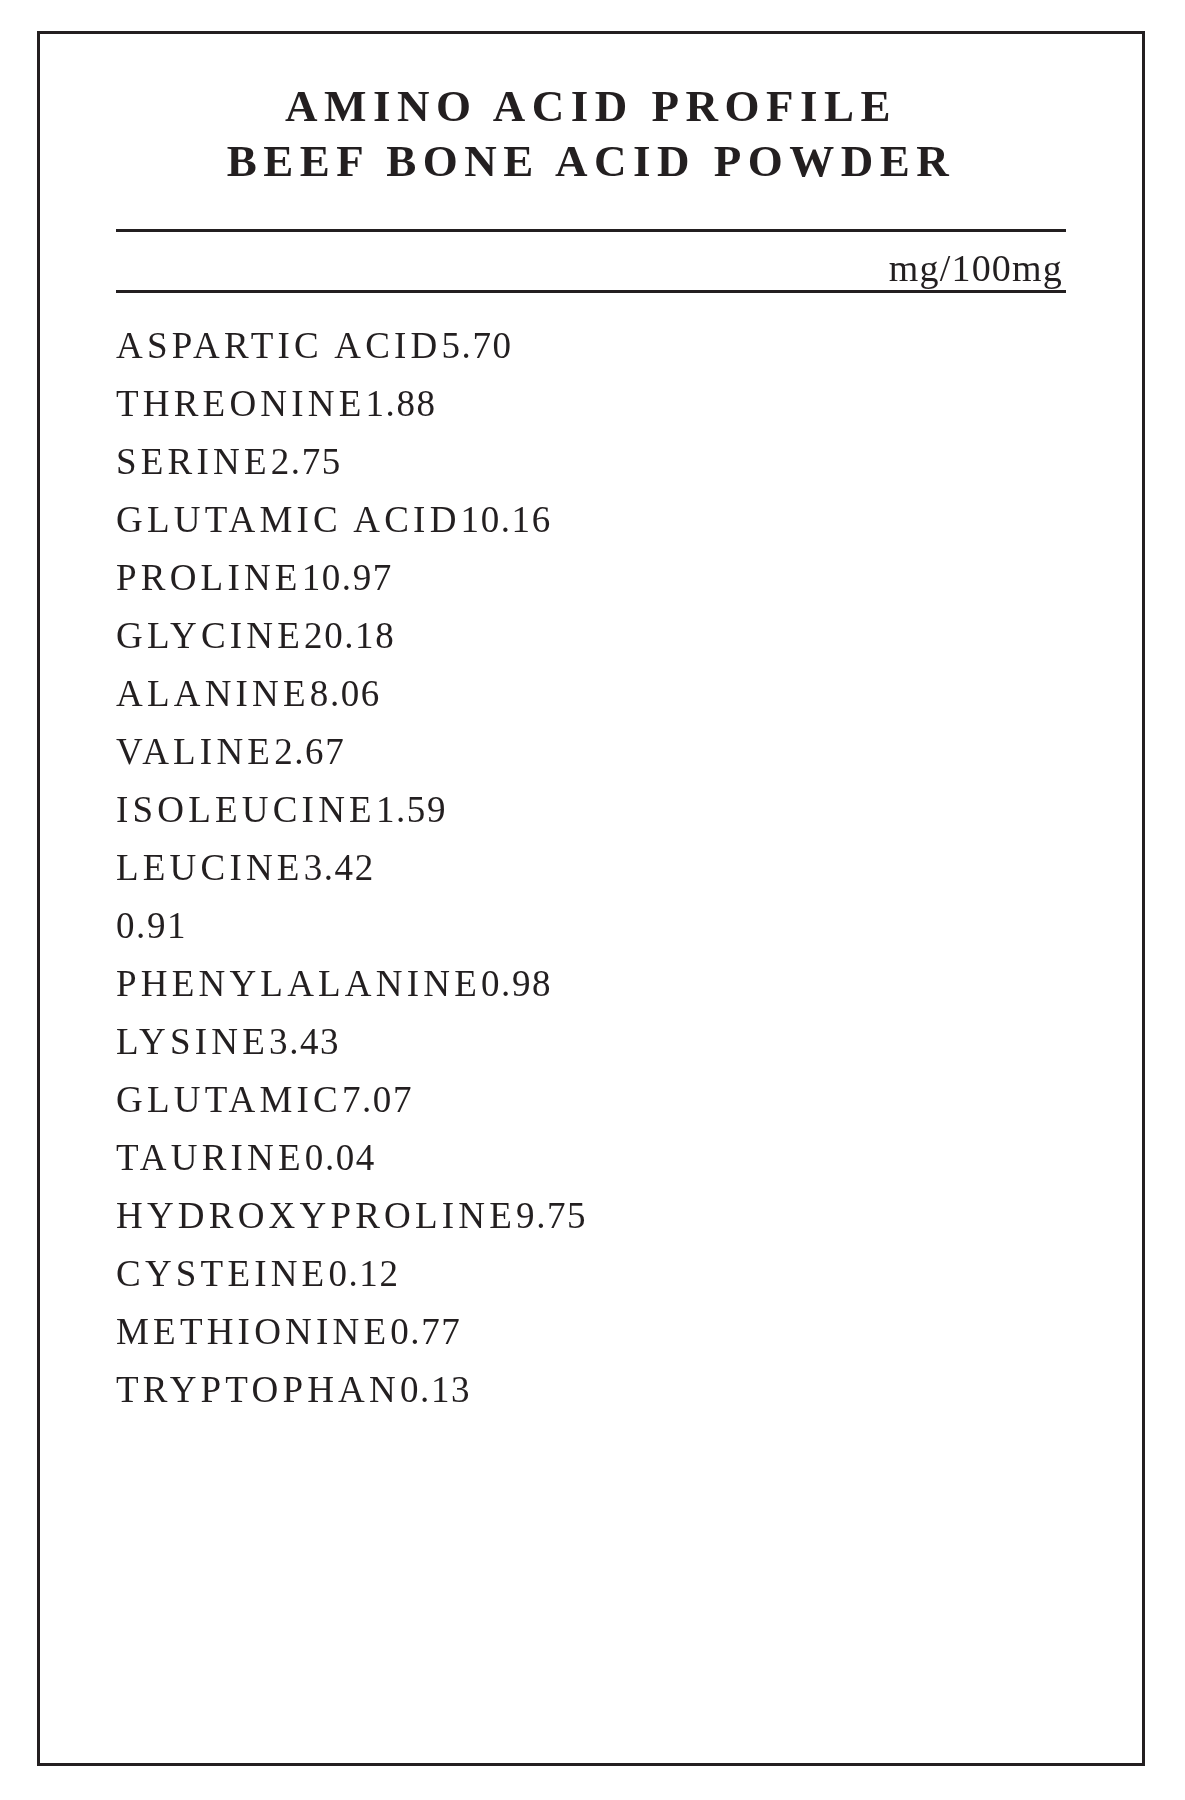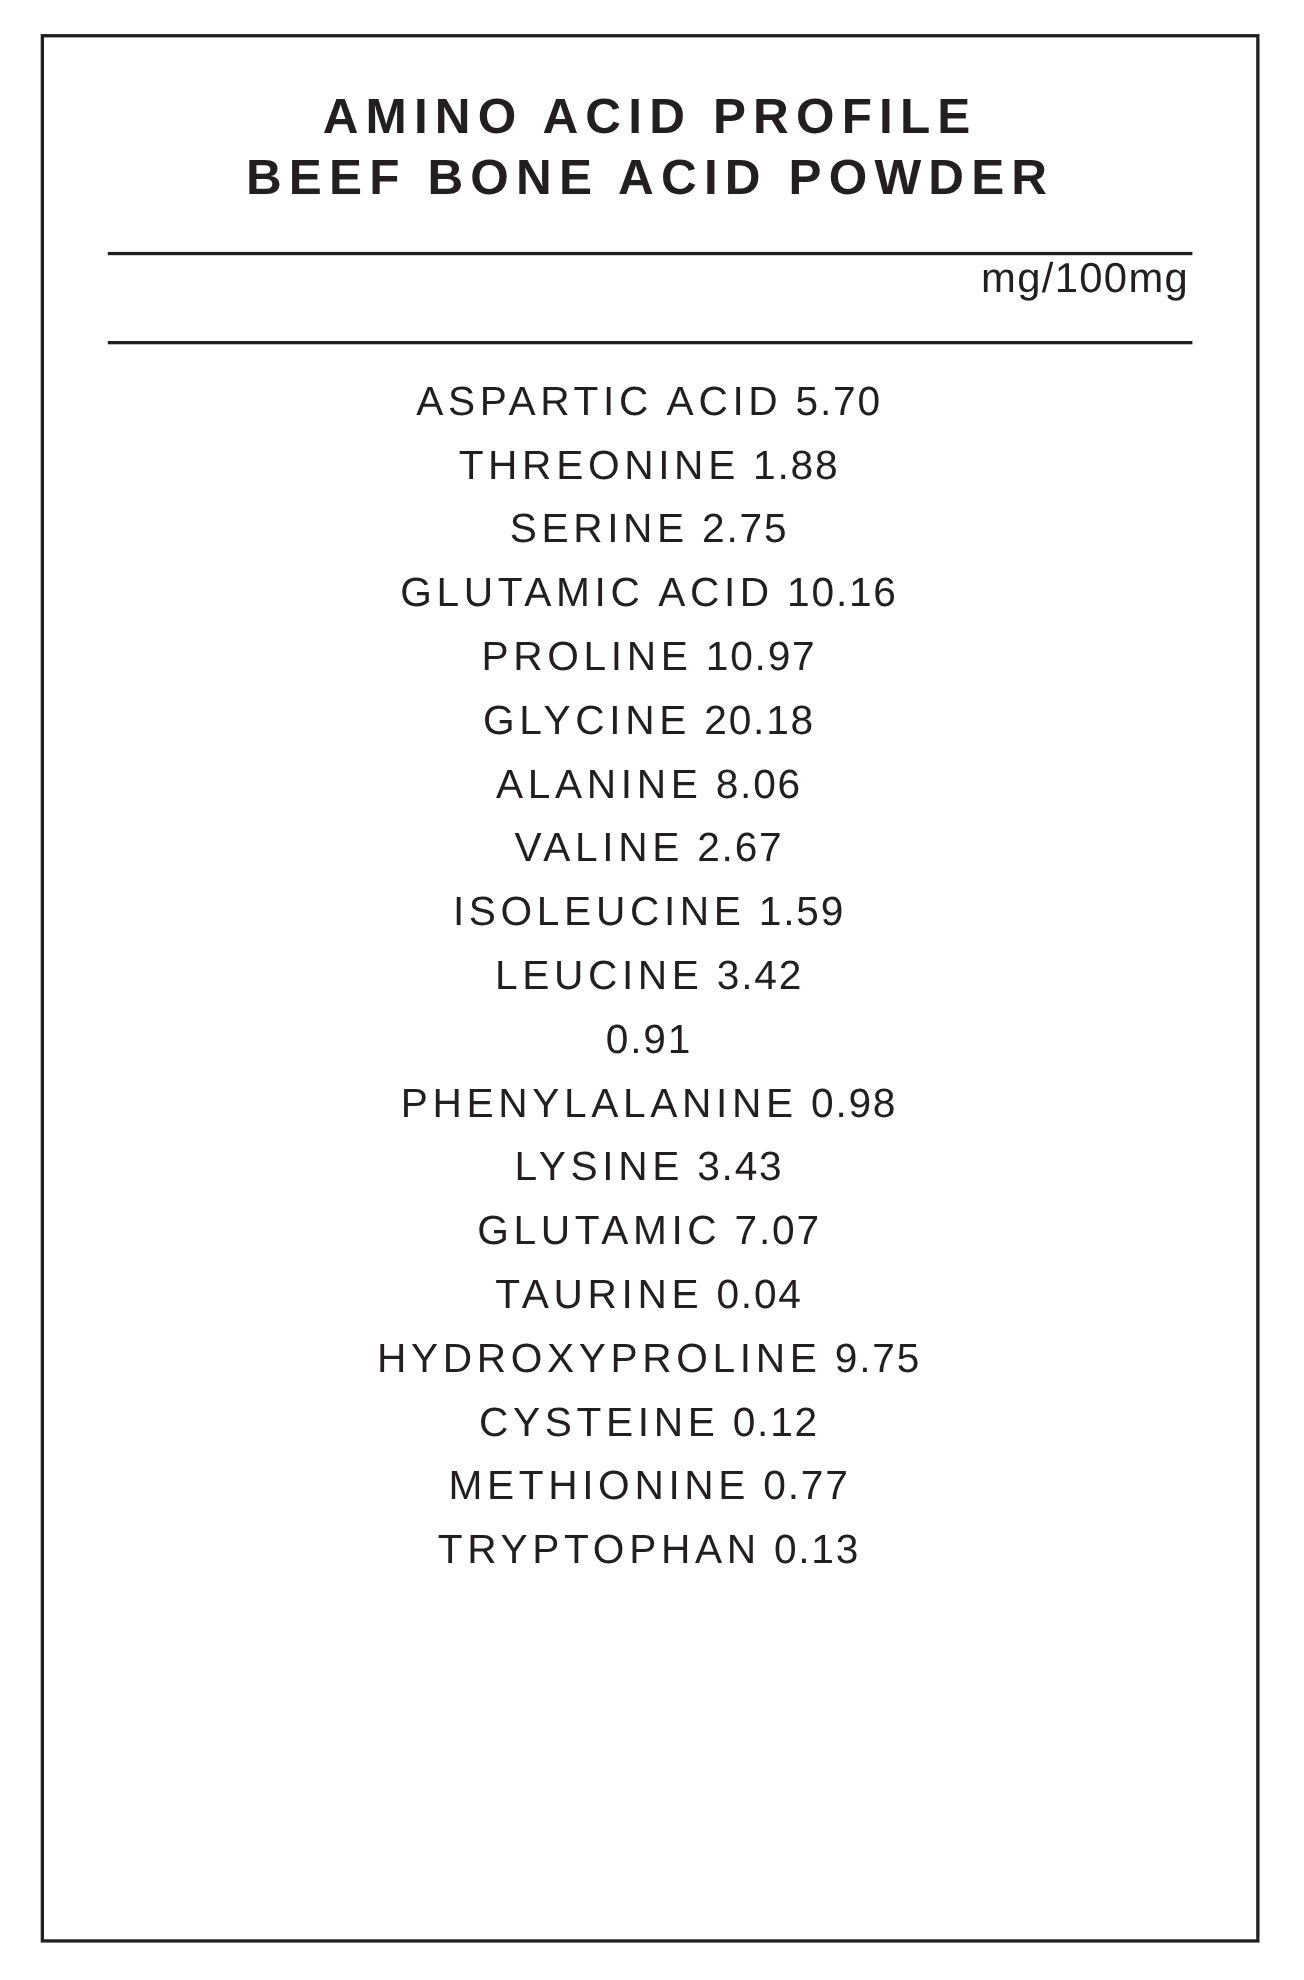--- a/index.html
+++ b/index.html
@@ -17,24 +17,25 @@
     position: absolute;
     left: 37px;
     top: 31px;
     width: 1108px;
     height: 1735px;
     border: 3px solid #231f20;
     box-sizing: border-box;
     background: #ffffff;
   }
   .inner {
-    padding: 0 58px;
+    padding: 0 76px;
     box-sizing: border-box;
     width: 100%;
     height: 100%;
+    font-family: Liberation Serif, serif;
   }
   .title-block {
     text-align: center;
     padding-top: 45px;
   }
   .title-line {
     font-size: 45px;
     font-weight: bold;
     letter-spacing: 6.5px;
     line-height: 1.22;
@@ -44,37 +45,36 @@
     border: 0;
     border-top: 3px solid #231f20;
     margin: 0;
   }
   .rule-top {
     margin-top: 40px;
   }
   .unit-row {
     display: flex;
     justify-content: flex-end;
-    align-items: flex-start;
-    height: 78px;
+    align-items: flex-end;
+    height: 58px;
   }
   .unit-label {
     font-size: 38px;
     letter-spacing: 1.2px;
     padding-right: 3px;
   }
   .rows {
     padding-top: 31px;
   }
   .row {
     display: flex;
-    justify-content: center;
+    justify-content: flex-start;
     align-items: baseline;
     height: 58px;
-    gap: 12px;
   }
   .row .name {
     font-size: 37px;
     letter-spacing: 4.2px;
     white-space: nowrap;
   }
   .row .value {
     font-size: 37px;
     letter-spacing: 1.6px;
     white-space: nowrap;

